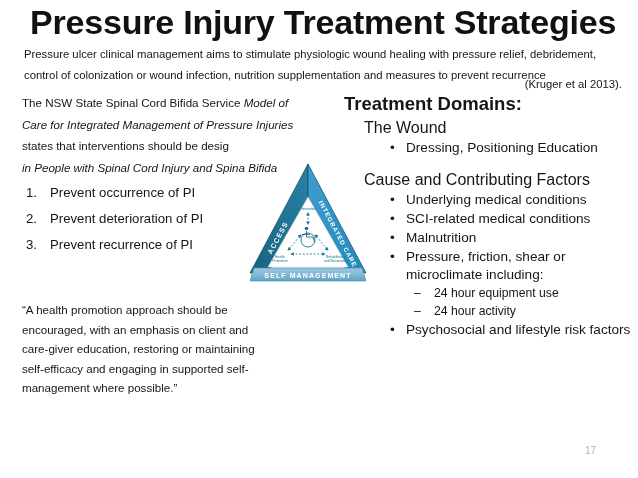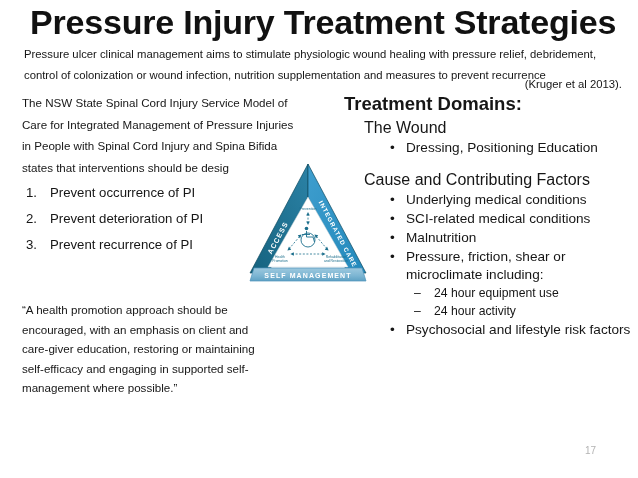--- a/index.html
+++ b/index.html
@@ -63,21 +63,21 @@
     left: 22px;
     top: 92px;
     width: 300px;
   }
   .moc-para {
     font-size: 11.6px;
     line-height: 21.5px;
     color: #161616;
     width: 290px;
   }
-  .moc-para .ital { }
+  .moc-para .ital { font-style: italic; }
   .moc-line {
     display: block;
     height: 21.5px;
     overflow: hidden;
     white-space: nowrap;
   }
 
   .num-list {
     position: absolute;
     left: 0;
@@ -198,24 +198,24 @@
 <div class="slide">
 
   <div class="title">Pressure Injury Treatment Strategies</div>
 
   <div class="intro">Pressure ulcer clinical management aims to stimulate physiologic wound healing with pressure relief, debridement, control of colonization or wound infection, nutrition supplementation and measures to prevent recurrence</div>
   <div class="citation">(Kruger et al 2013).</div>
 
   <div class="left-col">
 
     <div class="moc-para">
-      <span class="moc-line"><span>The NSW State Spinal Cord Injury Service </span><span class="ital">Model of</span></span>
+      <span class="moc-line"><span>The NSW State Spinal Cord Bifida Service </span><span class="ital">Model of</span></span>
       <span class="moc-line ital">Care for Integrated Management of Pressure Injuries</span>
+      <span class="moc-line">states that interventions should be desig</span>
       <span class="moc-line ital">in People with Spinal Cord Injury and Spina Bifida</span>
-      <span class="moc-line">states that interventions should be desig</span>
     </div>
 
     <ul class="num-list">
       <li>
         <span class="num">1.</span>
         <span>Prevent occurrence of PI</span>
       </li>
       <li>
         <span class="num">2.</span>
         <span>Prevent deterioration of PI</span>

